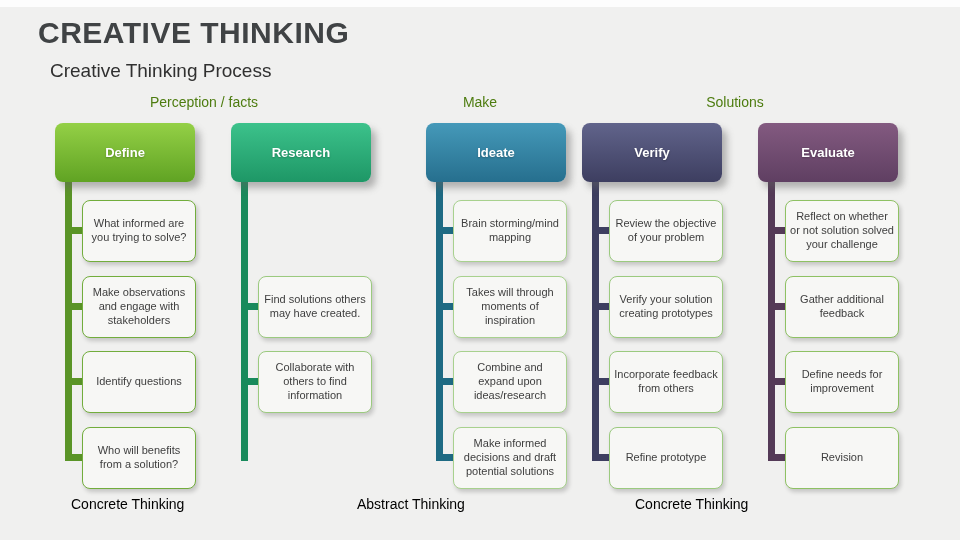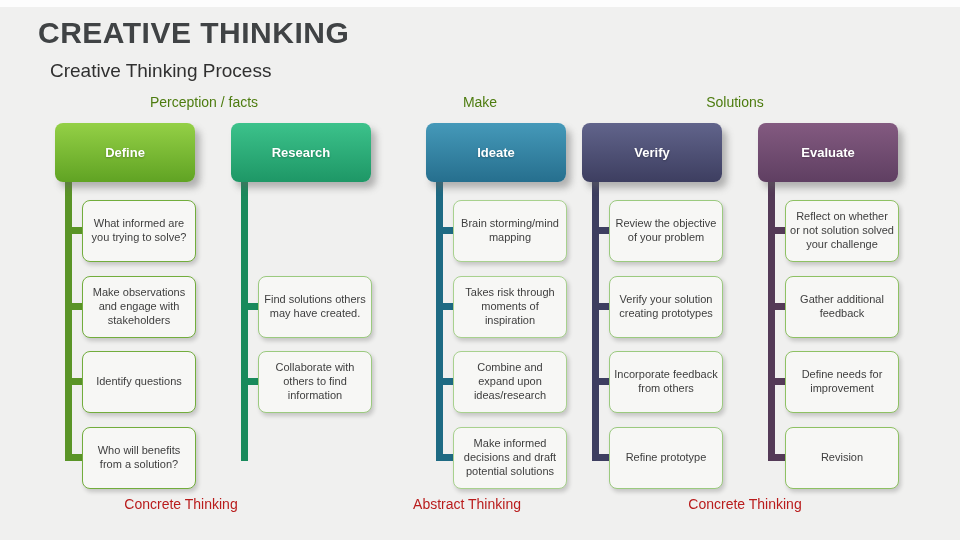--- a/index.html
+++ b/index.html
@@ -26,21 +26,21 @@
   .subtitle {
     position: absolute; left: 38px; top: 60px;
     font-size: 19px; color: #303030; font-weight: normal; margin-left: 12px;
   }
   .section-label {
     position: absolute; top: 94px; width: 220px;
     text-align: center; font-size: 14px; color: #4d7c0f;
   }
   .bottom-label {
     position: absolute; top: 496px; width: 220px;
-    text-align: center; font-size: 14px; color: #b91c1c;
+    text-align: left; font-size: 14px; color: #000000;
   }
   .column {
     position: absolute; top: 123px; width: 145px; height: 372px;
   }
   .col-line {
     position: absolute; left: 10px; top: 50px;
     width: 7px; height: 288px;
     background: var(--line);
   }
   .col-header {
@@ -137,21 +137,21 @@
 
   <div class="column colpos2" style="--g1: #4599b9; --g2: #266f8e; --line: #1e6a83; --bborder: #a8d18e;">
     <div class="col-line"></div>
     <div class="col-header">Ideate</div>
     <div class="item row0">
       <div class="stub"></div>
       <div class="box">Brain storming/mind mapping</div>
     </div>
     <div class="item row1">
       <div class="stub"></div>
-      <div class="box">Takes risk through moments of inspiration</div>
+      <div class="box">Takes will through moments of inspiration</div>
     </div>
     <div class="item row2">
       <div class="stub"></div>
       <div class="box">Combine and expand upon ideas/research</div>
     </div>
     <div class="item row3">
       <div class="stub"></div>
       <div class="box">Make informed decisions and draft potential solutions</div>
     </div>
   </div>

